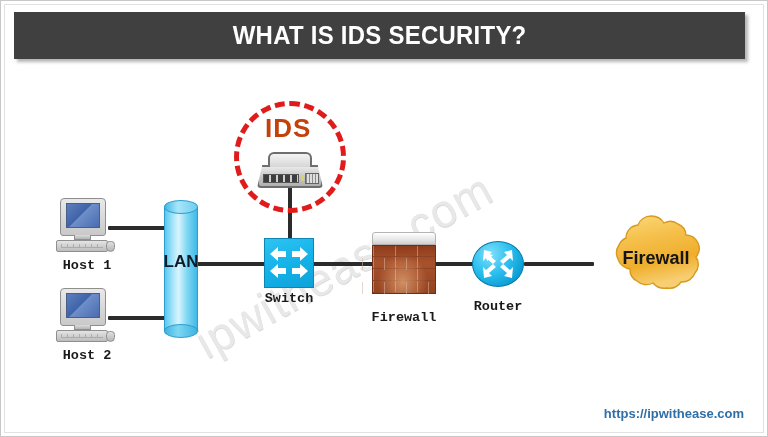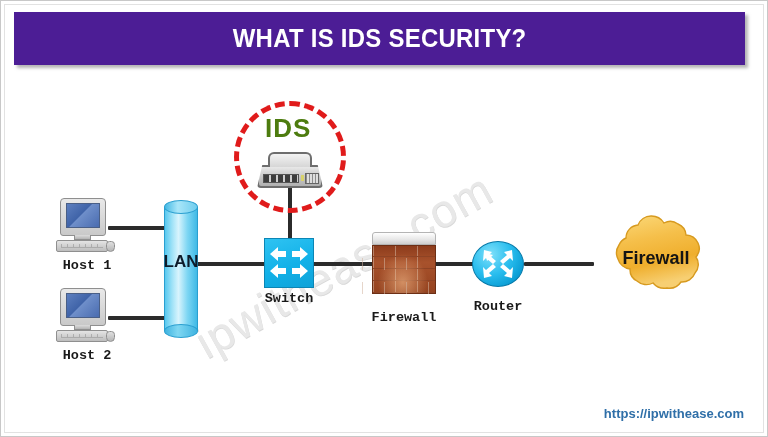--- a/index.html
+++ b/index.html
@@ -34,22 +34,22 @@
     box-sizing: border-box;
     pointer-events: none;
   }
 
   
   .banner {
     position: absolute;
     left: 14px;
     top: 12px;
     width: 731px;
-    height: 53px;
-    background: #4c1d95;
+    height: 47px;
+    background: #404040;
     box-shadow: 3px 3px 3px rgba(120,120,120,0.55);
     display: flex;
     align-items: center;
     justify-content: center;
   }
   .banner-title {
     color: #ffffff;
     font-size: 26px;
     font-weight: bold;
     letter-spacing: 0.3px;
@@ -285,21 +285,21 @@
     position: absolute;
     width: 112px; height: 112px;
     border-radius: 50%;
     border: 5px dashed #e01b1b;
     box-sizing: border-box;
   }
   .ids-text {
     position: absolute;
     font-size: 26px;
     font-weight: bold;
-    color: #4d7c0f;
+    color: #c2410c;
     letter-spacing: 1px;
     font-family: "Liberation Sans", sans-serif;
     white-space: nowrap;
   }
   .ids-device {
     position: absolute;
     width: 66px; height: 36px;
   }
   .ids-device .top {
     position: absolute;

